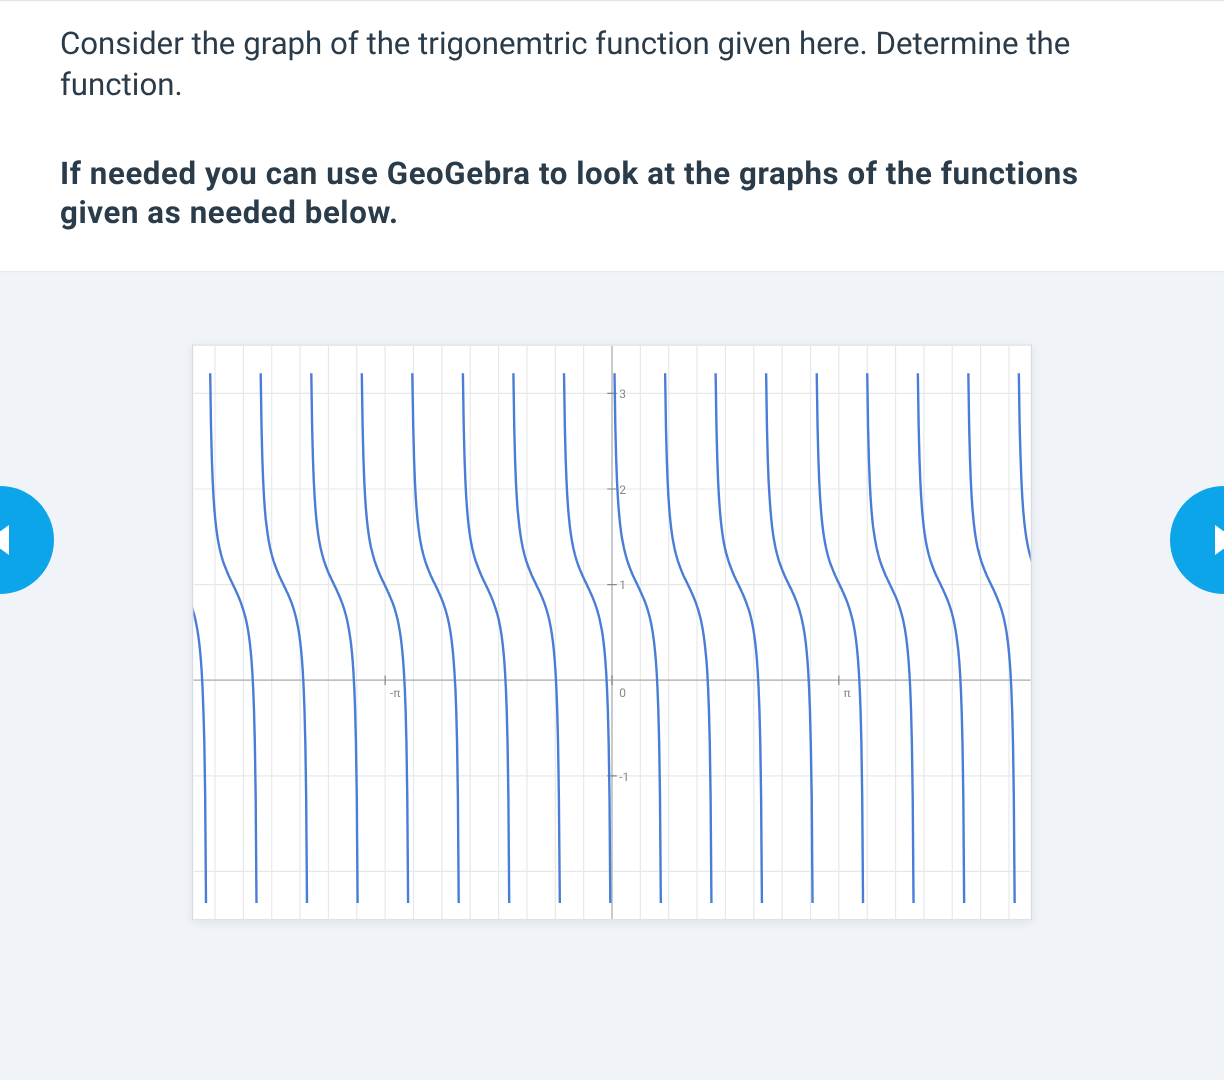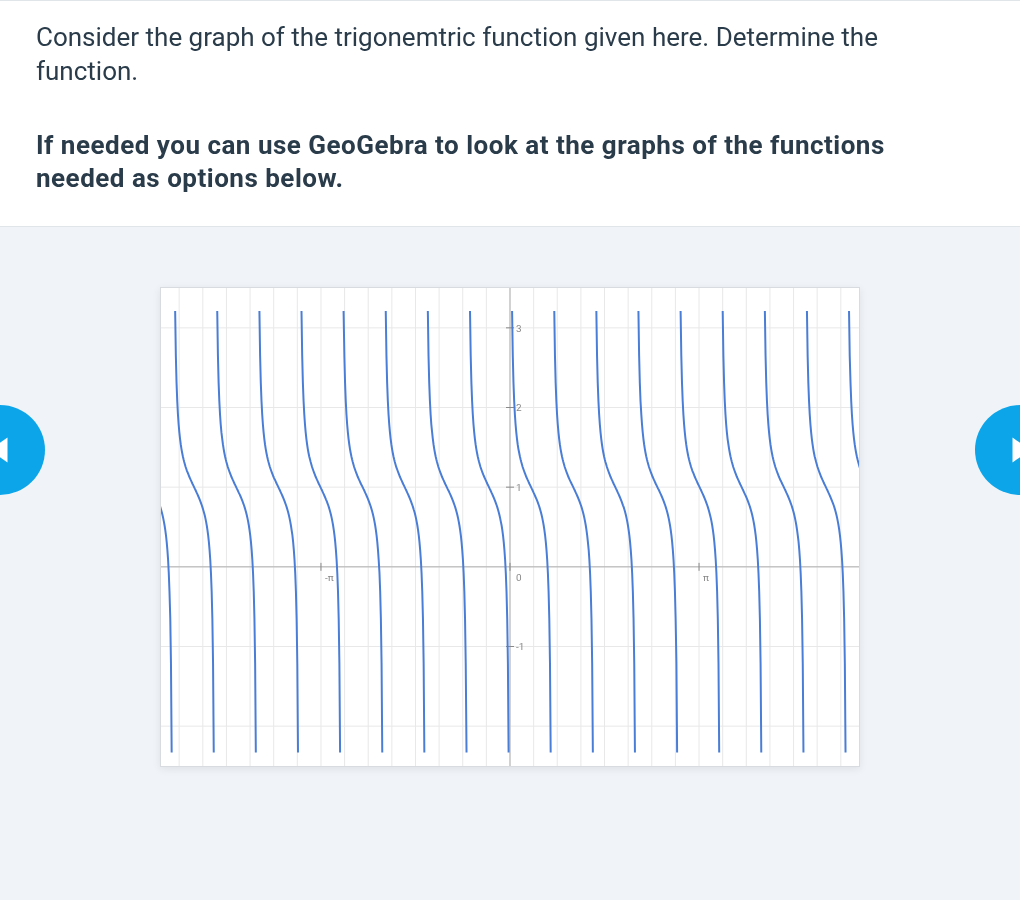--- a/index.html
+++ b/index.html
@@ -10,21 +10,21 @@
     body {
       font-family: -apple-system, BlinkMacSystemFont, 'Segoe UI', Roboto, Helvetica, Arial, sans-serif;
       background: #f0f4f8;
       width: 1020px;
       height: 900px;
       overflow: hidden;
       position: relative;
     }
     .question-card {
       background: #ffffff;
-      padding: 20px 50px 30px 36px;
+      padding: 20px 50px 30px 50px;
       border-bottom: 1px solid #e0e5ea;
       border-top: 1px solid #e0e5ea;
     }
     .question-text {
       font-size: 26px;
       color: #2a3b4a;
       line-height: 1.3;
       font-weight: 400;
       margin-bottom: 40px;
     }
@@ -100,21 +100,21 @@
     .axis-label {
       font-size: 10px;
       fill: #888888;
     }
   </style>
 </head>
 <body>
 
 <div class="question-card">
   <p class="question-text">Consider the graph of the trigonemtric function given here. Determine the function.</p>
-  <p class="hint-text">If needed you can use GeoGebra to look at the graphs of the functions needed as options below.</p>
+  <p class="hint-text">If needed you can use GeoGebra to look at the graphs of the functions given as needed below.</p>
 </div>
 
 <div class="graph-area">
   <div class="graph-container">
     <svg class="graph-svg" id="graph-svg" viewBox="0 0 700 480" preserveAspectRatio="none">
         <line class="grid-line" x1="18.236206896551725" y1="0" x2="18.236206896551725" y2="480"></line>
         <line class="grid-line" x1="41.93362068965515" y1="0" x2="41.93362068965515" y2="480"></line>
         <line class="grid-line" x1="65.63103448275858" y1="0" x2="65.63103448275858" y2="480"></line>
         <line class="grid-line" x1="89.32844827586199" y1="0" x2="89.32844827586199" y2="480"></line>
         <line class="grid-line" x1="113.02586206896545" y1="0" x2="113.02586206896545" y2="480"></line>

